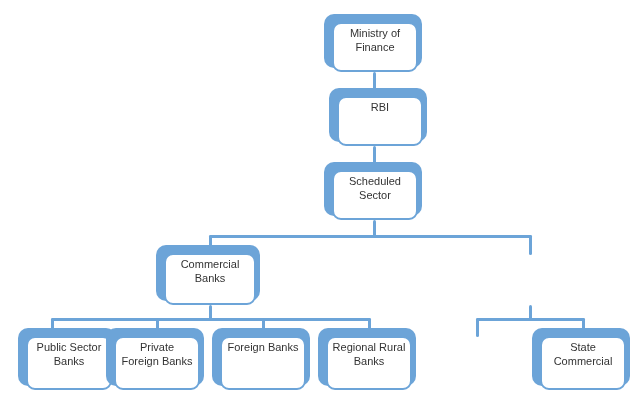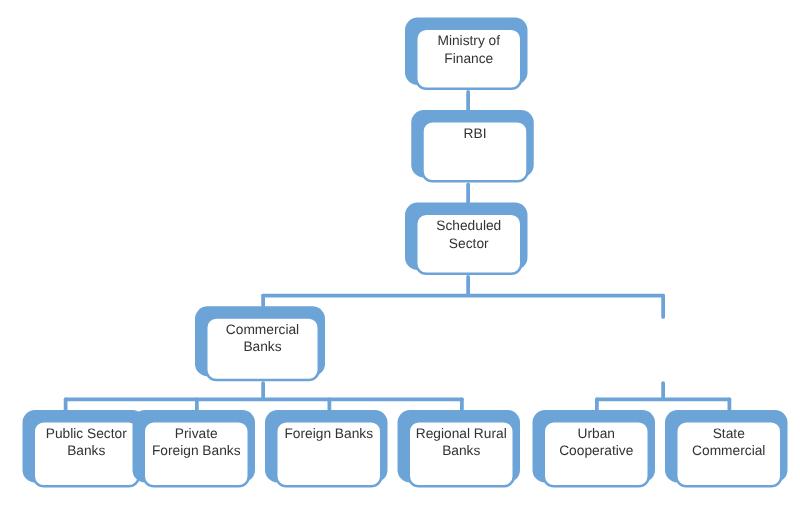--- a/index.html
+++ b/index.html
@@ -133,25 +133,20 @@
       <span>Foreign Banks</span>
     </div>
   </div>
 
   <div class="node n-regional">
     <div class="box">
       <span>Regional Rural Banks</span>
     </div>
   </div>
 
-  <div class="node n-urban">
-    <div class="box">
-      <span>Urban Cooperative</span>
-    </div>
-  </div>
 
   <div class="node n-state">
     <div class="box">
       <span>State Commercial</span>
     </div>
   </div>
 
 </div>
 
 </body></html>

